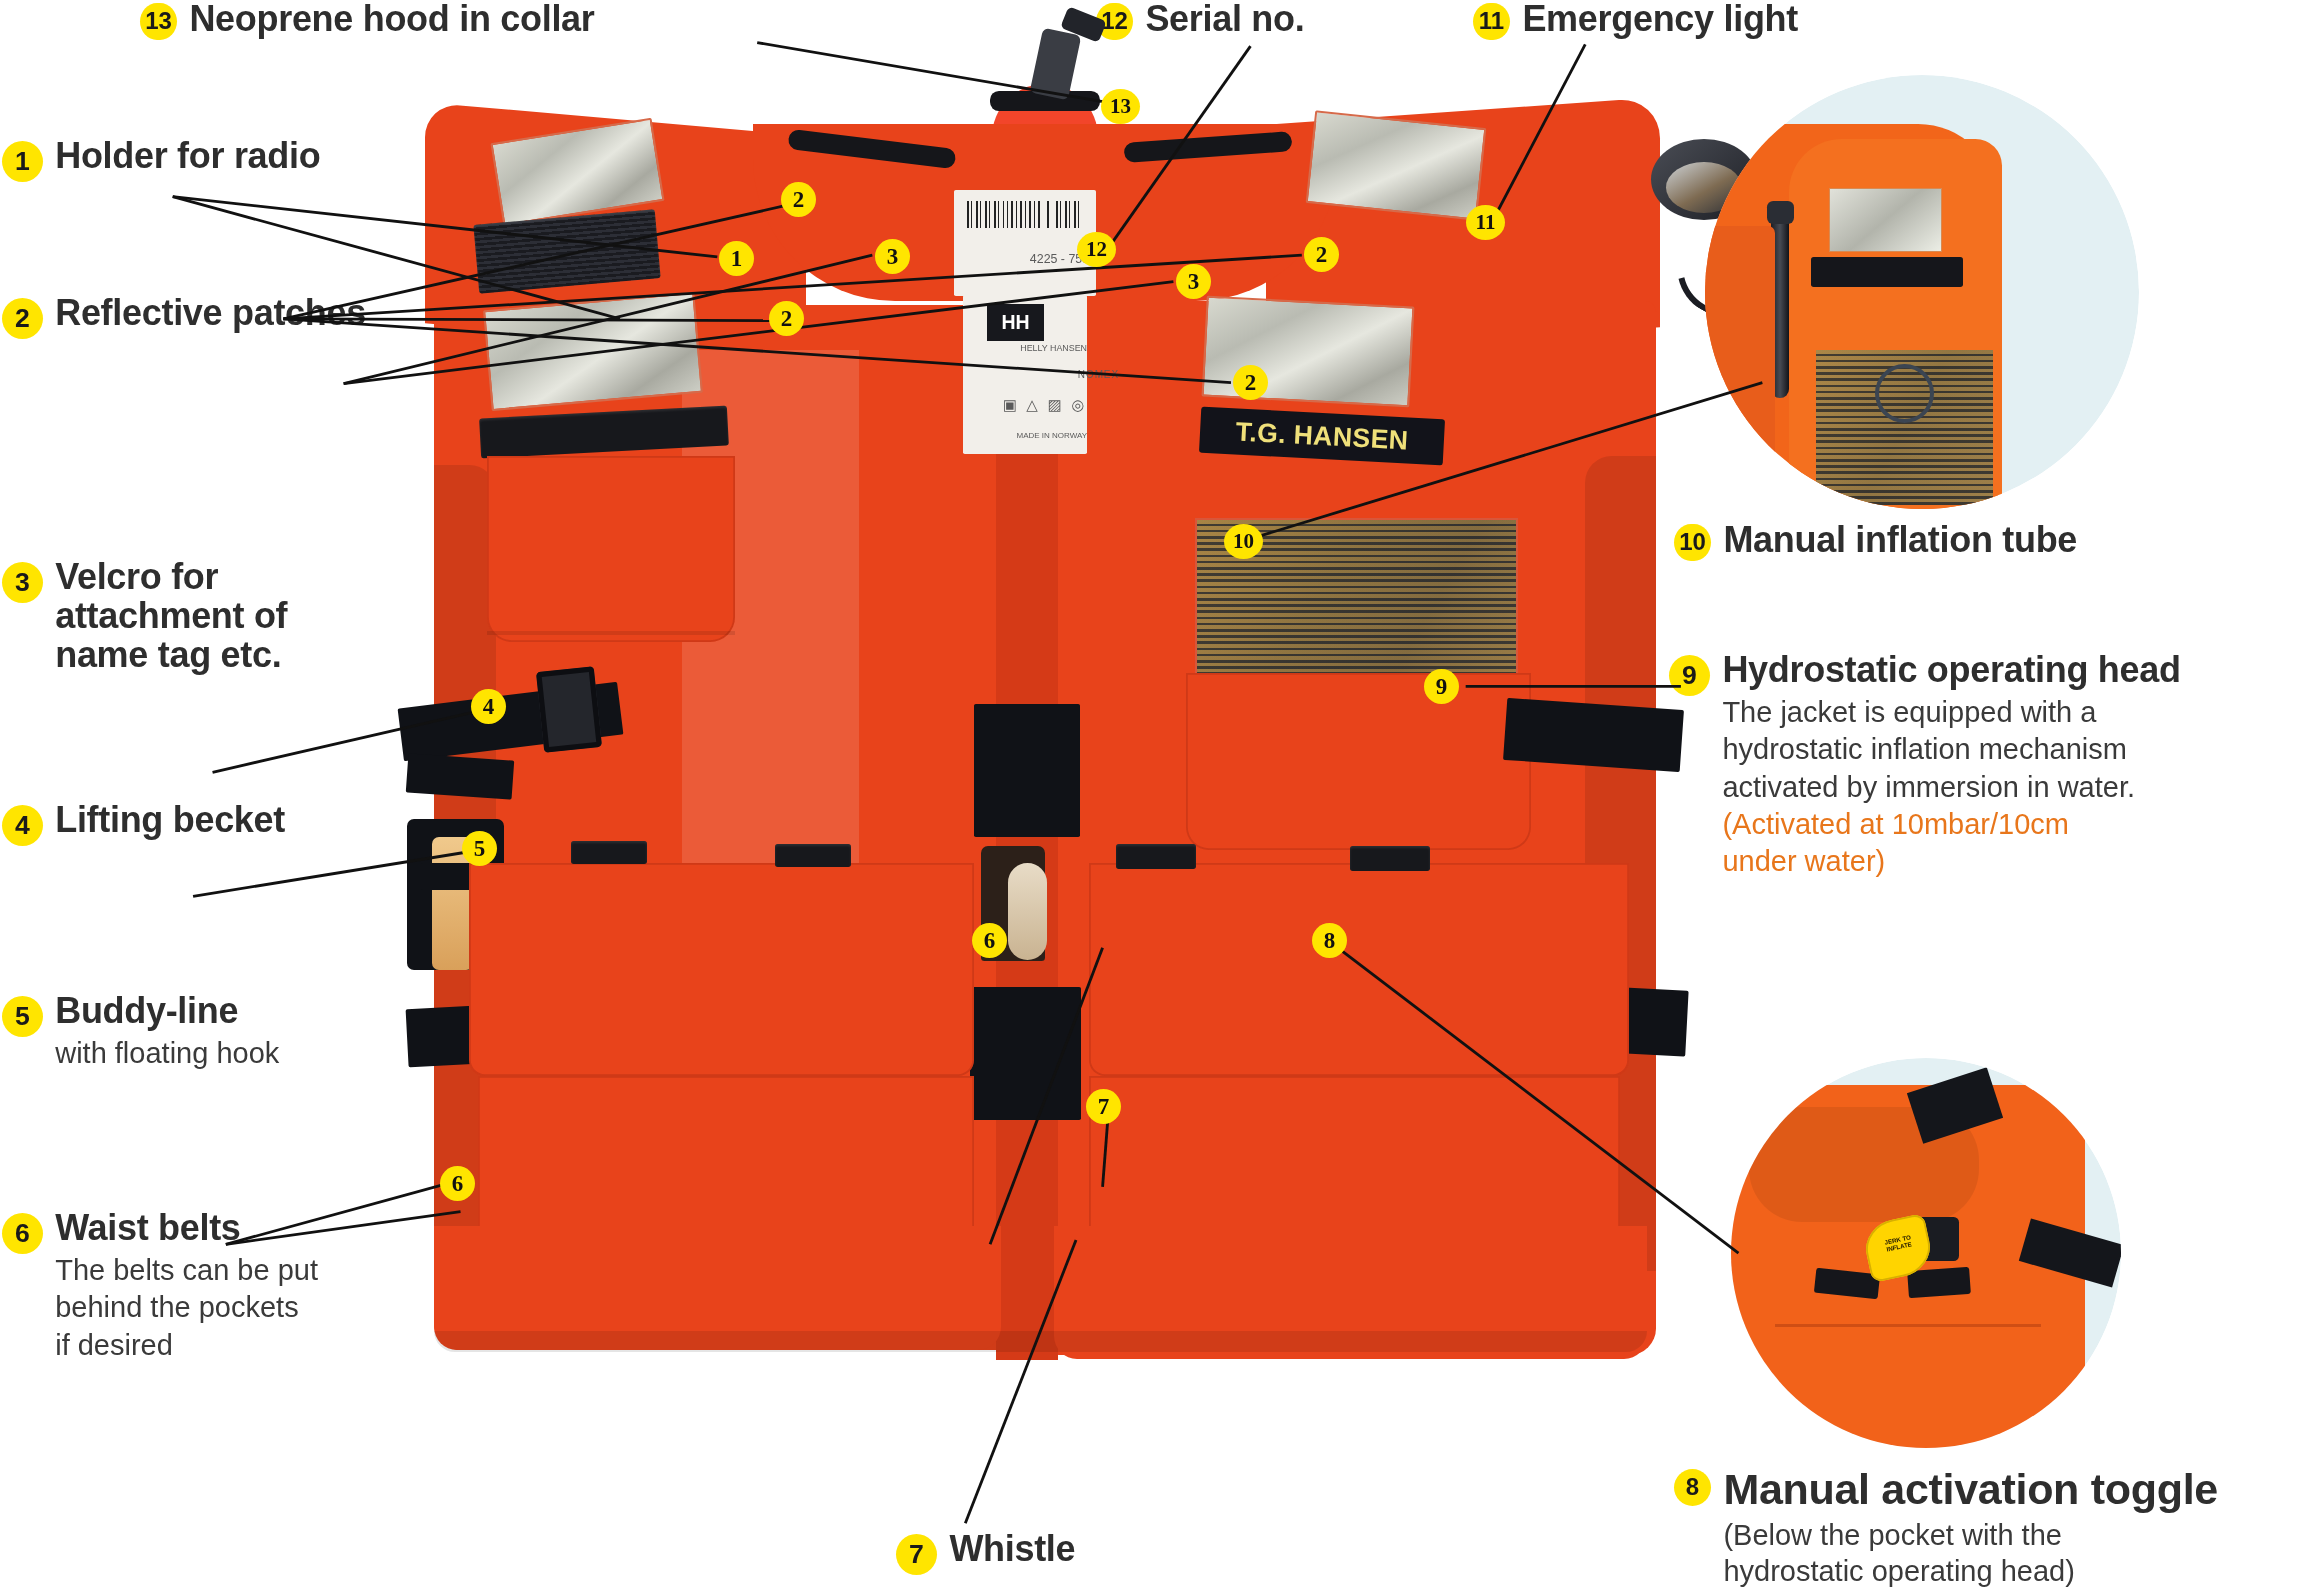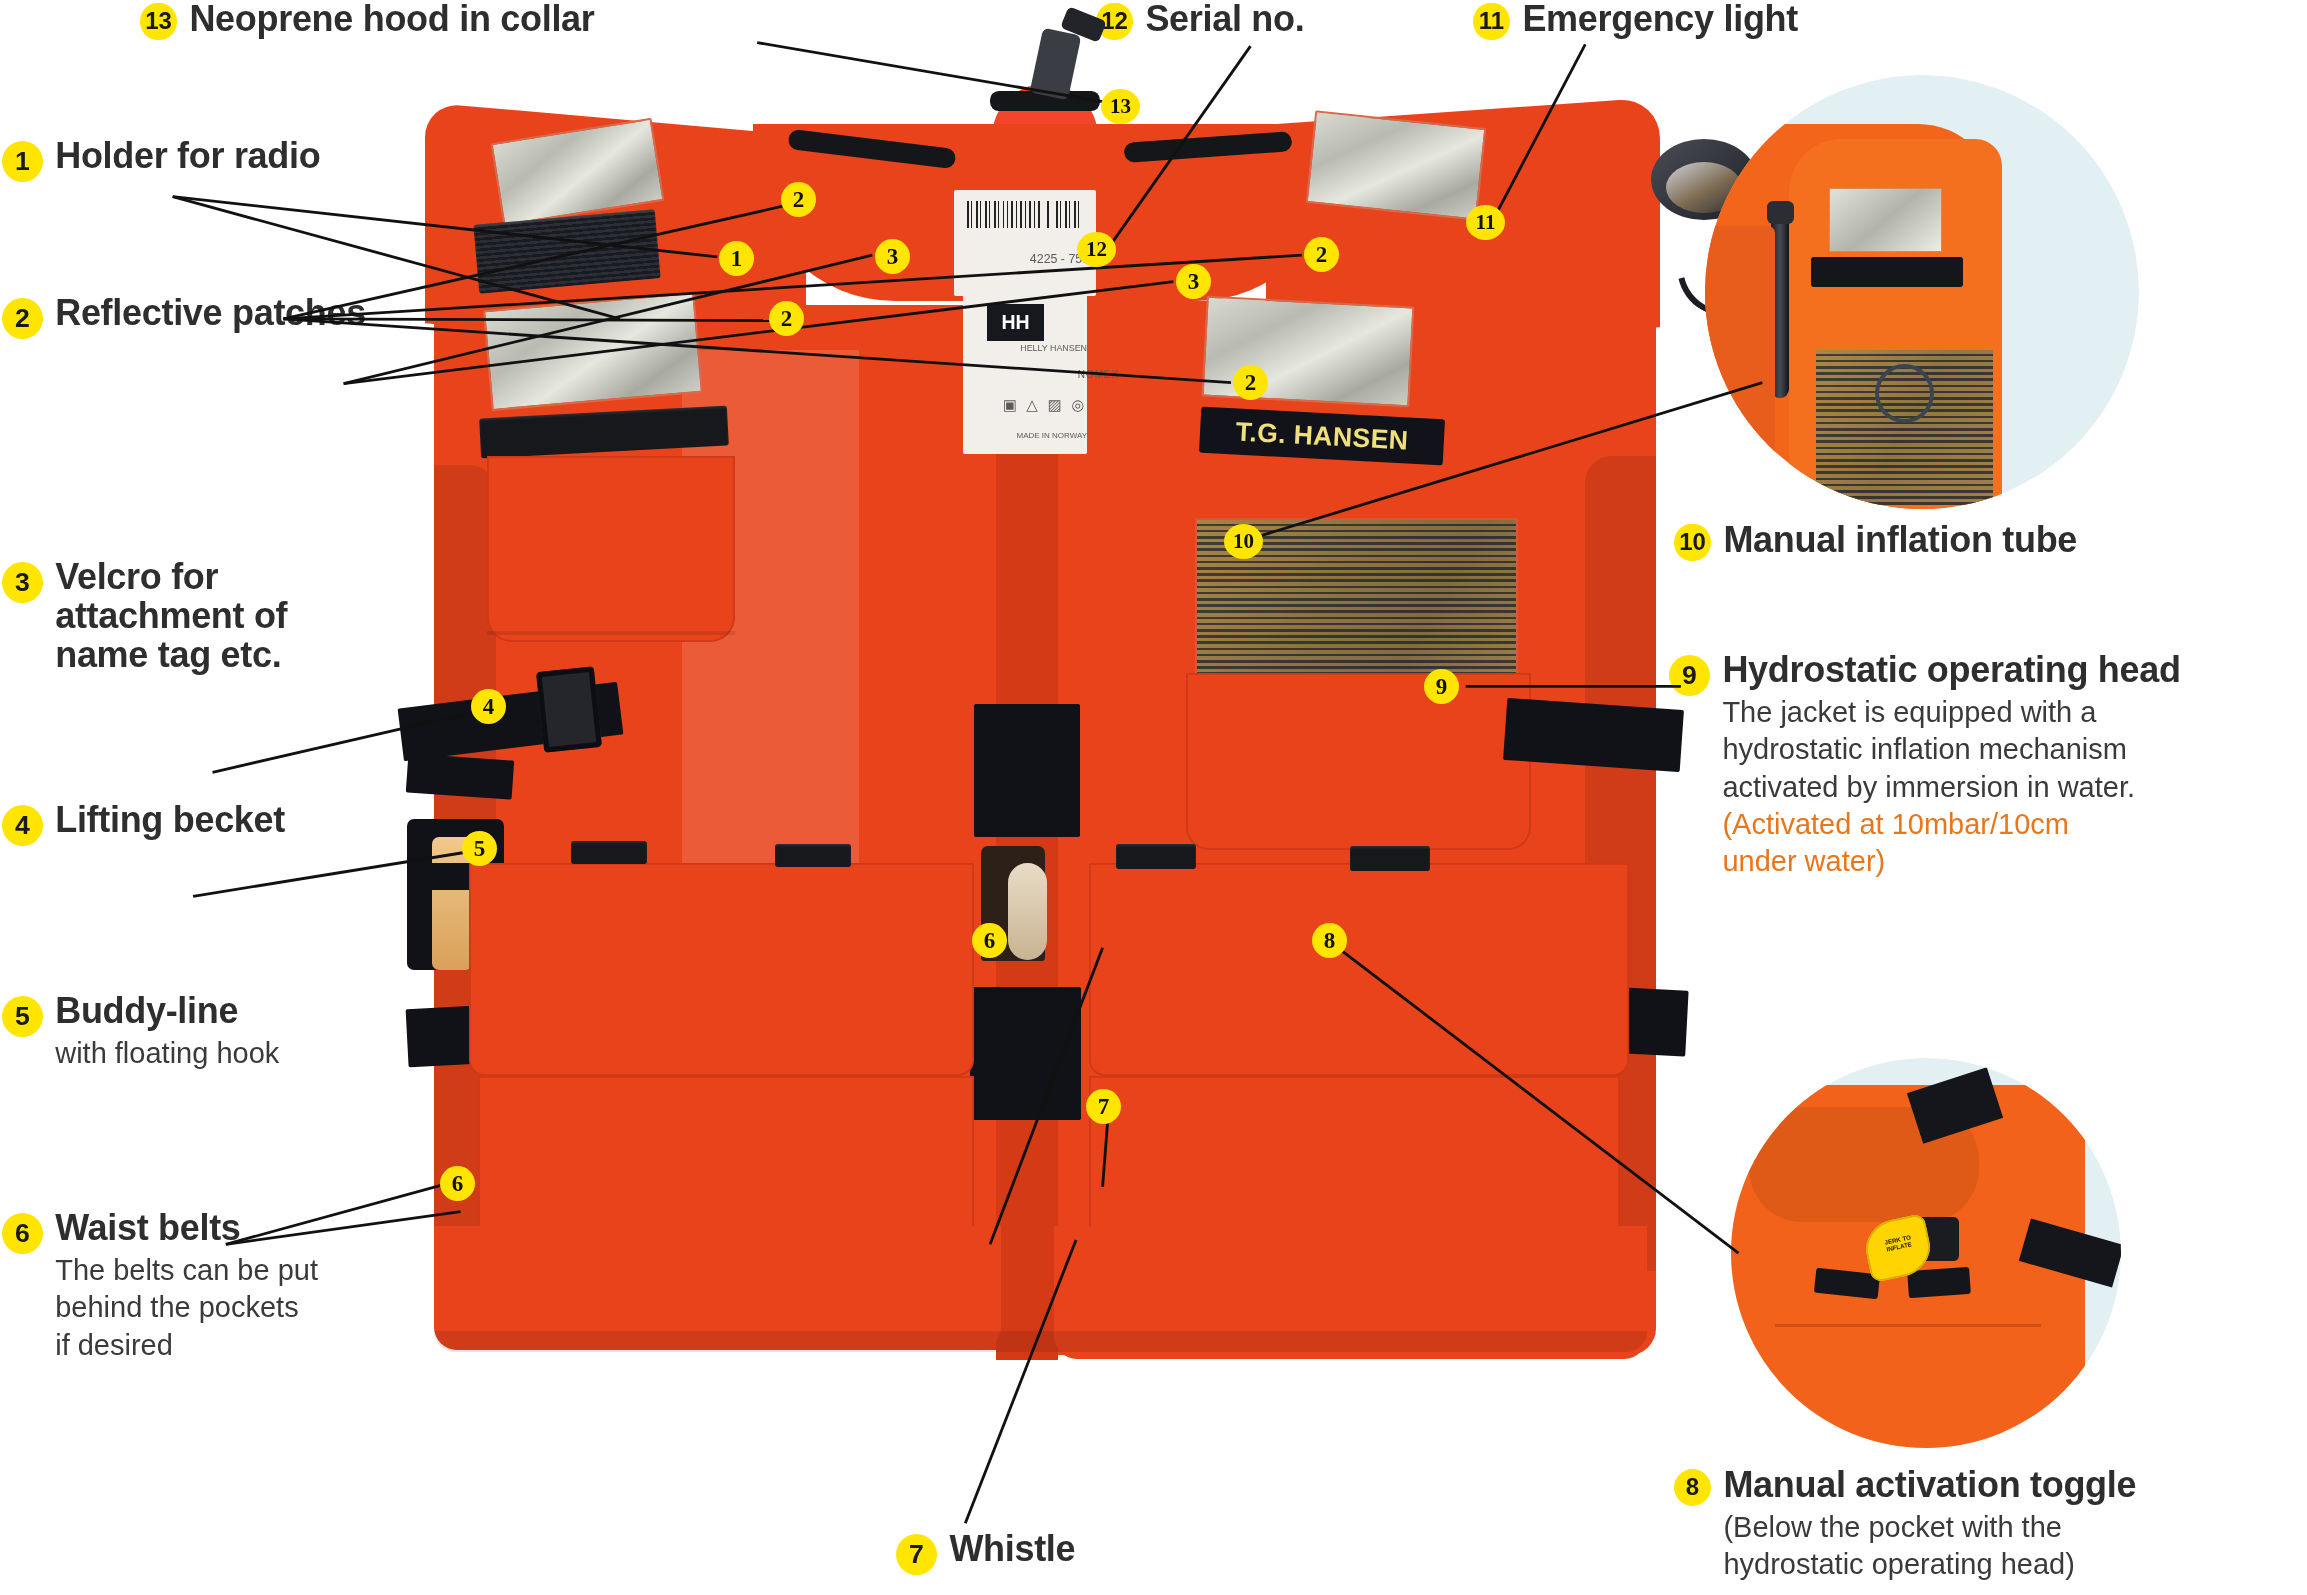--- a/index.html
+++ b/index.html
@@ -11,21 +11,21 @@
   .callout{position:absolute;display:flex;align-items:flex-start;gap:12.4px;}
   .badge{
     flex:0 0 auto;background:#FFE500;color:#1a1a1a;
     border-radius:50%;display:flex;align-items:center;justify-content:center;
     font-weight:bold;line-height:1;}
   .b-lg{width:41px;height:41px;font-size:26.6px;margin-top:3.5px;}
   .b-md{width:37px;height:37px;font-size:24px;margin-top:2.7px;}
   .b-lg.wide,.b-md.wide{border-radius:46%/50%;}
   .ctxt{display:block;}
   .ctitle{font-weight:bold;font-size:36px;line-height:1.08;letter-spacing:-0.3px;color:#2e2e2e;}
-  .ctitle.sm{font-size:36px;}
+  .ctitle.sm{font-size:43px;}
   .csub{font-size:29px;line-height:1.2;color:#3a3a3a;margin-top:5.3px;font-weight:400;}
   .csub.tight{line-height:1.22;}
   .accent{color:#E8761B;}
 
   
   .mark{position:absolute;background:#FFE500;color:#111;border-radius:50%;
         display:flex;align-items:center;justify-content:center;
         font-weight:bold;font-size:23px;width:35px;height:35px;z-index:40;
         font-family:"Liberation Serif",serif;}
   .mark.two{width:39px;height:35px;border-radius:50%/50%;font-size:21px;}

